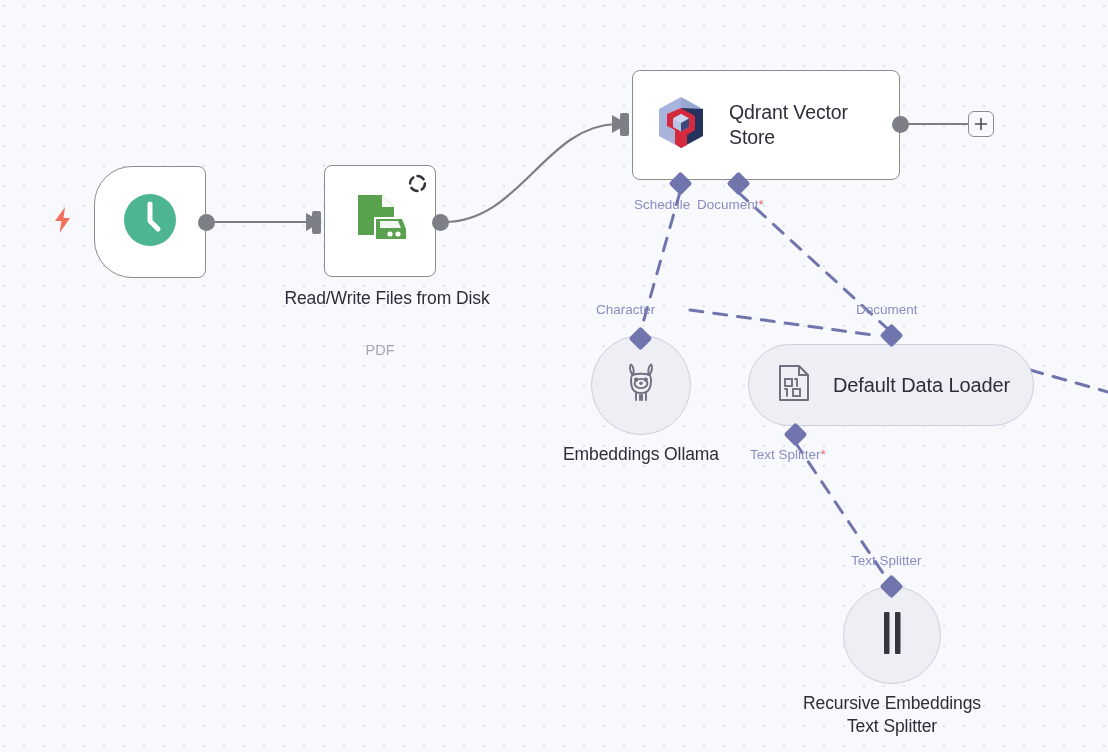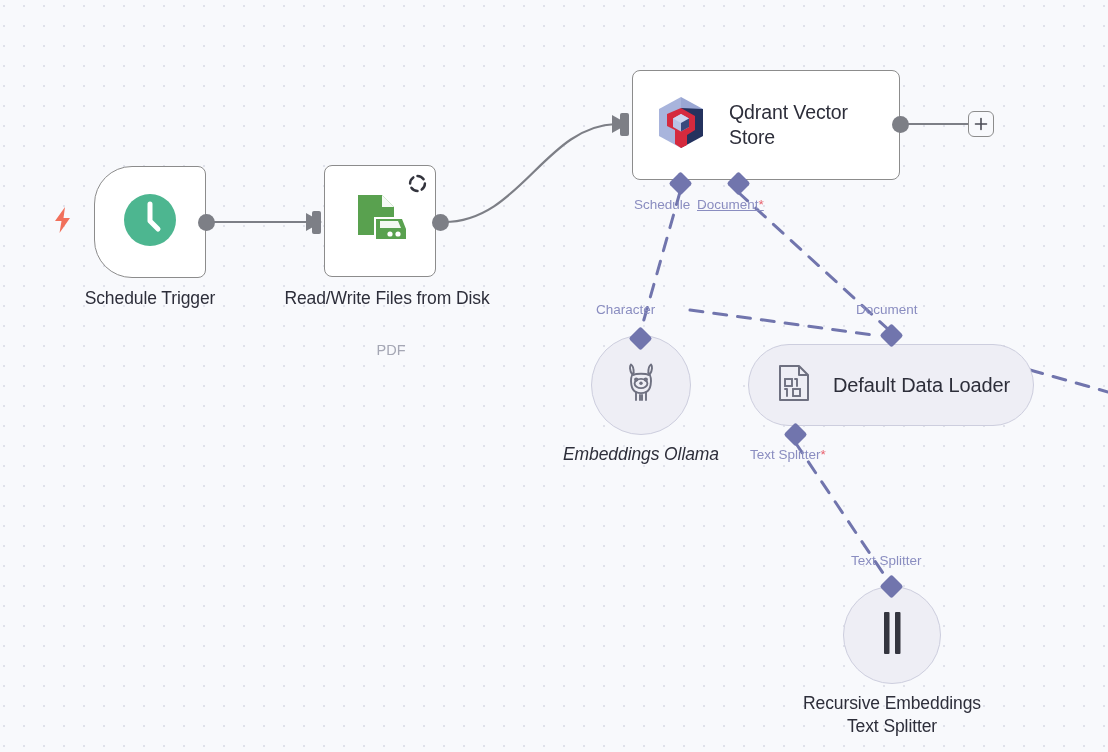--- a/index.html
+++ b/index.html
@@ -179,21 +179,20 @@
 
   <div class="node node-trigger" style="left:94px; top:166px; width:112px; height:112px;">
     <span class="icon-wrap">
       <svg width="56" height="56" viewBox="0 0 56 56" xmlns="http://www.w3.org/2000/svg">
         <circle cx="28" cy="28" r="26" fill="#4db690"></circle>
         <path d="M28 12 L28 29 L36 37" fill="none" stroke="#ffffff" stroke-width="5" stroke-linecap="round" stroke-linejoin="round"></path>
       </svg>
     </span>
   </div>
   <div class="port-dot" style="left:198px; top:214px;"></div>
-  <div class="node-label" style="left:34px; top:287px; width:232px;">Schedule Trigger</div>
 
   <div class="node node-main" style="left:324px; top:165px; width:112px; height:112px;">
     <span class="icon-wrap">
       <svg width="60" height="60" viewBox="0 0 60 60" xmlns="http://www.w3.org/2000/svg">
         <path d="M8 6 L32 6 L44 18 L44 28 L8 28 Z" fill="#59a14f"></path>
         <path d="M8 6 L8 46 L24 46 L24 24 L8 24 Z" fill="#59a14f"></path>
         <path d="M32 6 L32 18 L44 18 Z" fill="#ffffff" opacity="0.95"></path>
         <path d="M26 30 L52 30 L56 40 L56 50 L26 50 Z" fill="#59a14f"></path>
         <path d="M30 32 L48 32 L51 39 L30 39 Z" fill="#ffffff" opacity="0.92"></path>
         <circle cx="40" cy="45" r="2.6" fill="#ffffff"></circle>
@@ -207,21 +206,21 @@
           <path d="M17.8 10 A7.8 7.8 0 0 1 14.4 16.4"></path>
           <path d="M10 17.8 A7.8 7.8 0 0 1 3.6 14.4"></path>
           <path d="M2.2 10 A7.8 7.8 0 0 1 5.6 3.6"></path>
         </g>
       </svg>
     </span>
   </div>
   <div class="port-rect" style="left:312px; top:211px;"></div>
   <div class="port-dot" style="left:432px; top:214px;"></div>
   <div class="node-label" style="left:272px; top:287px; width:230px;">Read/Write Files from Disk</div>
-  <div class="node-sublabel" style="left:276px; top:341px; width:230px;">PDF</div>
+  <div class="node-sublabel" style="left:265px; top:341px; width:230px;">PDF</div>
 
   <div class="node node-main" style="left:632px; top:70px; width:268px; height:110px; justify-content:flex-start; padding-left:22px; gap:22px;">
     <span class="icon-wrap">
       <svg width="52" height="54" viewBox="0 0 52 54" xmlns="http://www.w3.org/2000/svg">
         <path d="M26 1 L48 13 L48 24 L26 12 Z" fill="#9aa7d4"></path>
         <path d="M26 1 L4 13 L4 40 L26 52 L26 12 Z" fill="#a8b4dc"></path>
         <path d="M48 13 L48 40 L26 52 L26 12 Z" fill="#24325e"></path>
         <path d="M26 12 L40 20 L40 34 L32 39 L32 49 L26 52 L20 48 L20 34 L12 30 L12 18 Z" fill="#d52a3e"></path>
         <path d="M26 18 L34 22.5 L34 31 L26 35.5 L18 31 L18 22.5 Z" fill="#b8c3e6"></path>
         <path d="M26 18 L34 22.5 L26 27 L18 22.5 Z" fill="#cdd5ee"></path>
@@ -231,21 +230,21 @@
     <span class="subnode-title" style="font-size:19.5px; line-height:25px; max-width:160px;">Qdrant Vector Store</span>
   </div>
   <div class="port-rect" style="left:620px; top:113px;"></div>
   <div class="port-dot" style="left:892px; top:116px;"></div>
 
   <div class="diamond" style="left:672px; top:175px;"></div>
   <div class="diamond" style="left:730px; top:175px;"></div>
   <div class="conn-label" style="left:634px; top:197px;">
     <span>Schedule</span>
   </div>
-  <div class="conn-label" style="left:697px; top:197px;text-decoration:underline;">
+  <div class="conn-label" style="left:697px; top:197px;">
     <span>Document</span><span class="req-star">*</span>
   </div>
 
   <div class="plus-button" style="left:968px; top:111px;">
     <svg width="14" height="14" viewBox="0 0 14 14" xmlns="http://www.w3.org/2000/svg">
       <path d="M7 1.5 L7 12.5 M1.5 7 L12.5 7" stroke="#4b4c55" stroke-width="1.6" stroke-linecap="round"></path>
     </svg>
   </div>
 
   <div class="subnode subnode-circle" style="left:591px; top:335px; width:100px; height:100px;">
@@ -264,21 +263,21 @@
           <circle cx="24.8" cy="17.6" r="1.2"></circle>
         </g>
         <circle cx="20" cy="21.2" r="1.7" fill="#6e7080"></circle>
       </svg>
     </span>
   </div>
   <div class="diamond" style="left:632px; top:330px;"></div>
   <div class="conn-label" style="left:596px; top:302px;">
     <span>Character</span>
   </div>
-  <div class="node-label" style="left:521px; top:443px; width:240px;font-style:italic;">Embeddings Ollama</div>
+  <div class="node-label" style="left:521px; top:443px; width:240px;">Embeddings Ollama</div>
 
   <div class="subnode subnode-pill" style="left:748px; top:344px; width:286px; height:82px;">
     <span class="icon-wrap">
       <svg width="34" height="38" viewBox="0 0 34 38" xmlns="http://www.w3.org/2000/svg">
         <path d="M3 2 L22 2 L31 11 L31 36 L3 36 Z" fill="none" stroke="#6e7080" stroke-width="2" stroke-linejoin="round"></path>
         <path d="M22 2 L22 11 L31 11" fill="none" stroke="#6e7080" stroke-width="2" stroke-linejoin="round"></path>
         <rect x="8" y="15" width="7" height="7" fill="none" stroke="#6e7080" stroke-width="1.9"></rect>
         <path d="M20 15 L20 22 M18 15 L20 15" fill="none" stroke="#6e7080" stroke-width="1.9" stroke-linecap="round"></path>
         <path d="M10 25 L10 32 M8 25 L10 25" fill="none" stroke="#6e7080" stroke-width="1.9" stroke-linecap="round"></path>
         <rect x="16" y="25" width="7" height="7" fill="none" stroke="#6e7080" stroke-width="1.9"></rect>

